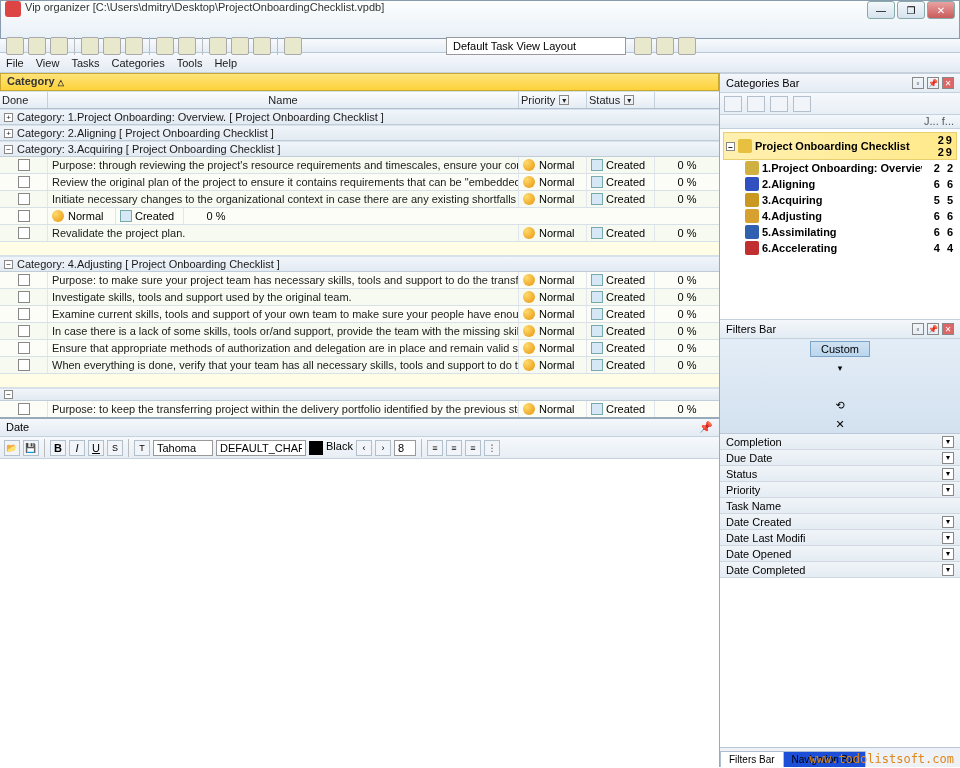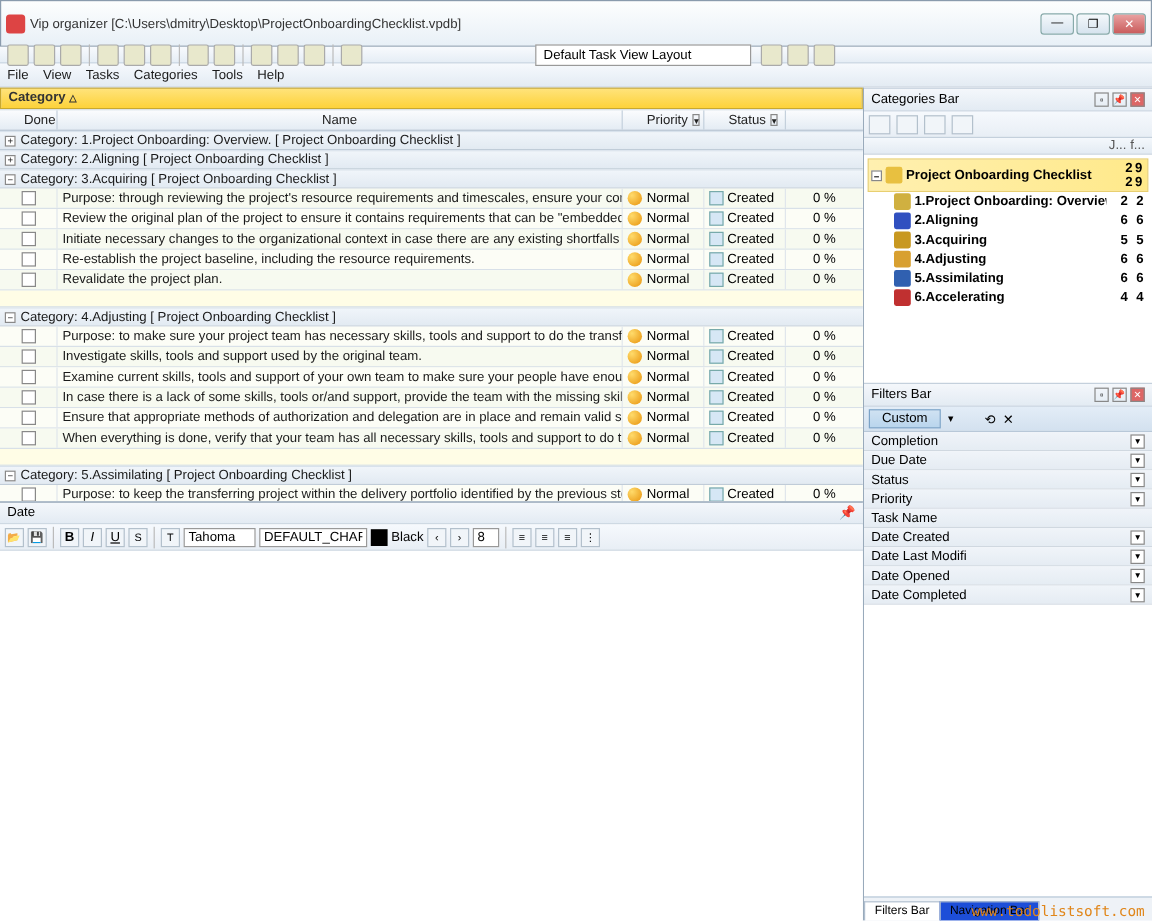--- a/index.html
+++ b/index.html
@@ -1,34 +1,34 @@
 <!DOCTYPE html>
 <html><head>
 <meta charset="utf-8">
 <style>
 * { box-sizing: border-box; margin: 0; padding: 0; font-family: Tahoma, sans-serif; font-size: 11px; }
 body { background: #fff; width: 960px; height: 768px; overflow: hidden; position: relative; }
-.titlebar { height: 39px; background: linear-gradient(to bottom, #fdfefe, #e8f0f7); border: 1px solid #8a9bad; display: flex; align-items: center; padding: 0 4px; }
+.titlebar { height: 39px; background: linear-gradient(to bottom, #fdfefe, #e8f0f7); border: 1px solid #8a9bad; display: flex; align-items: flex-start; padding: 0 4px; }
 .titlebar .appicon { width: 16px; height: 16px; background: #d44; border-radius: 3px; margin-right: 4px; }
 .titlebar .title { flex: 1; color: #333; }
 .winbtns { display: flex; gap: 2px; }
 .winbtn { width: 28px; height: 18px; background: linear-gradient(to bottom,#f4f8fb,#d6e3ee); border: 1px solid #8aa; border-radius: 3px; display:flex; align-items:center; justify-content:center; font-size:10px; }
 .winbtn.close { background: linear-gradient(to bottom,#e9a2a2,#c95b5b); color:#fff; }
 .toolbar1 { height: 14px; background: linear-gradient(to bottom,#f8fafd,#e5edf5); border-bottom: 1px solid #b8c8d8; display:flex; align-items:center; padding: 0 6px; gap:4px; }
 .tbtn { width: 18px; height: 18px; background:#e8e8cc; border:1px solid #aaa; border-radius:2px; display:inline-block; }
 .tsep { width:1px; height:18px; background:#bbb; margin:0 2px; }
 .layout-field { margin-left: 140px; background:#fff; border:1px solid #999; padding:1px 6px; width:180px; height:18px; font-size:11px; }
 .menubar { height: 20px; background: linear-gradient(to bottom,#f6f9fd,#e3ebf3); border-bottom:1px solid #c4d0dc; display:flex; align-items:center; padding:0 6px; gap:12px; }
 .menubar span { color:#1a1a1a; cursor:default; }
 .main { display:flex; height: 694px; }
 .left { width: 720px; display:flex; flex-direction:column; border-right:1px solid #9ab; }
 .right { width: 240px; display:flex; flex-direction:column; background:#f2f5f9; }
 .catbar { background: linear-gradient(to bottom,#ffe37a,#fdd23a); height:18px; border:1px solid #c8a830; padding:1px 6px; font-weight:bold; color:#333; }
 .gridhead { display:flex; background: linear-gradient(to bottom,#fbfcfe,#e4ecf4); border-bottom:1px solid #b0bfcf; height:18px; border-top:1px solid #d8e0e8;}
-.gridhead div { padding:2px 20px; border-right:1px solid #c4d0dc; color:#222; display:flex; align-items:center;text-align:right; }
+.gridhead div { padding:2px 2px; border-right:1px solid #c4d0dc; color:#222; display:flex; align-items:center;text-align:right; }
 .col-done{width:48px} .col-name{flex:1; justify-content:center;} .col-pri{width:68px} .col-stat{width:68px} .col-comp{width:64px; justify-content:flex-end; border-right:none;margin-top:28px;}
 .dropicon{margin-left:4px; width:10px; height:10px; border:1px solid #888; font-size:8px; display:inline-flex; align-items:center; justify-content:center;}
 .grid { flex:1; overflow-y:auto; background:#fff; border-bottom:1px solid #9ab;}
 .grouprow { background: linear-gradient(to bottom,#f0f5fa,#e2eaf2); border-bottom:1px solid #c0ccd8; border-top:1px solid #d8e2ec; padding:1px 4px; color:#1a1a1a; display:flex; align-items:center; gap:4px; }
 .grouprow .exp { width:9px; height:9px; border:1px solid #888; font-size:8px; line-height:7px; text-align:center; background:#fff;}
 .taskrow { display:flex; border-bottom:1px solid #d8e0e8; background:#f7faf0; height:17px; align-items:center; }
 .taskrow:nth-child(odd){background:#fcfdf6;}
 .taskrow .c { border-right:1px solid #e0e6ec; padding:1px 4px; display:flex; align-items:center; height:100%; overflow:hidden; white-space:nowrap; }
 .taskrow .c-done{width:48px; justify-content:center;} 
 .taskrow .c-name{flex:1; color:#1a1a1a;} 
@@ -51,21 +51,21 @@
 .cattb{height:22px;background:linear-gradient(to bottom,#f6f9fd,#e8eef5);border-bottom:1px solid #c4d0dc;display:flex;align-items:center;padding:0 4px;gap:5px;}
 .cattb .cb{width:18px;height:16px;border:1px solid #b3c0cc;background:#f1f5f9;}
 .cattree{background:#fff;flex:1;padding:3px 3px;overflow:auto;}
 .treerow{display:flex;align-items:center;padding:1px 2px;gap:3px;}
 .treerow.root{background:linear-gradient(to right,#fff0b0,#ffe98a);font-weight:bold;border:1px solid #e8cf70;}
 .treerow .ti{width:14px;height:14px;flex-shrink:0;}
 .treerow .tlabel{flex:1;white-space:nowrap;overflow:hidden;}
 .treerow .tnums{width:30px;text-align:right;letter-spacing:2px;}
 .treerow.ind{padding-left:22px;font-weight:bold;}
 .filterbox{background:#fff;}
-.filterhdr{background:linear-gradient(to bottom,#e3edf7,#d3e1ef);padding:2px 4px;display:flex;align-items:center;gap:6px;border-bottom:1px solid #b8c8d8;}
+.filterhdr{background:linear-gradient(to bottom,#e3edf7,#d3e1ef);padding:2px 4px;display:flex;align-items:center;gap:6px;border-bottom:1px solid #b8c8d8;flex-direction:column;}
 .filterhdr .sel{background:linear-gradient(to bottom,#d0e2f2,#b9d5ed);border:1px solid #7ba3c7;padding:1px 10px;}
 .frow{display:flex;justify-content:space-between;align-items:center;padding:2px 6px;background:linear-gradient(to bottom,#f0f4f9,#e5ecf3);border-bottom:1px solid #d0d8e0;height:16px;}
 .frow .dd{width:12px;height:12px;border:1px solid #888;background:#fff;font-size:8px;text-align:center;line-height:10px;}
 .bottomtabs{display:flex;background:#eef2f7;border-top:1px solid #b8c8d8;height:20px;align-items:flex-end;}
 .bottomtabs .tab{padding:2px 8px;border:1px solid #b0bfcf;border-bottom:none;background:#1d4ed8;margin-right:-1px;font-size:10px;}
 .bottomtabs .tab.active{background:#fff;}
 .watermark{position:absolute;bottom:2px;right:6px;color:#e0861a;font-family:monospace;font-size:12px;}
 .colhead-sm{height:14px;background:linear-gradient(to bottom,#f4f8fc,#e3ebf3);border-bottom:1px solid #c4d0dc;display:flex;justify-content:flex-end;padding:0 6px;font-size:10px;color:#555;gap:6px;}
 </style>
 </head>
@@ -166,21 +166,20 @@
           </div>
           <div class="c c-name">Initiate necessary changes to the organizational context in case there are any existing shortfalls of the original requirements (it means</div>
           <div class="c c-pri"><span class="pri-dot"></span>Normal</div>
           <div class="c c-stat"><span class="stat-ico"></span>Created</div>
           <div class="c c-comp">0 %</div>
         </div>
         <div class="taskrow">
           <div class="c c-done">
             <span class="chk"></span>
           </div>
-          <div class="c c-name">Re-establish the project baseline, including the resource requirements.</div>
           <div class="c c-pri"><span class="pri-dot"></span>Normal</div>
           <div class="c c-stat"><span class="stat-ico"></span>Created</div>
           <div class="c c-comp">0 %</div>
         </div>
         <div class="taskrow">
           <div class="c c-done">
             <span class="chk"></span>
           </div>
           <div class="c c-name">Revalidate the project plan.</div>
           <div class="c c-pri"><span class="pri-dot"></span>Normal</div>
@@ -242,21 +241,20 @@
             <span class="chk"></span>
           </div>
           <div class="c c-name">When everything is done, verify that your team has all necessary skills, tools and support to do the project.</div>
           <div class="c c-pri"><span class="pri-dot"></span>Normal</div>
           <div class="c c-stat"><span class="stat-ico"></span>Created</div>
           <div class="c c-comp">0 %</div>
         </div>
         <div class="spacer-row"></div>
         <div class="grouprow">
           <span class="exp">−</span>
-          <span>Category: 5.Assimilating   [ Project Onboarding Checklist ]</span>
         </div>
         <div class="taskrow">
           <div class="c c-done">
             <span class="chk"></span>
           </div>
           <div class="c c-name">Purpose: to keep the transferring project within the delivery portfolio identified by the previous steps.</div>
           <div class="c c-pri"><span class="pri-dot"></span>Normal</div>
           <div class="c c-stat"><span class="stat-ico"></span>Created</div>
           <div class="c c-comp">0 %</div>
         </div>

